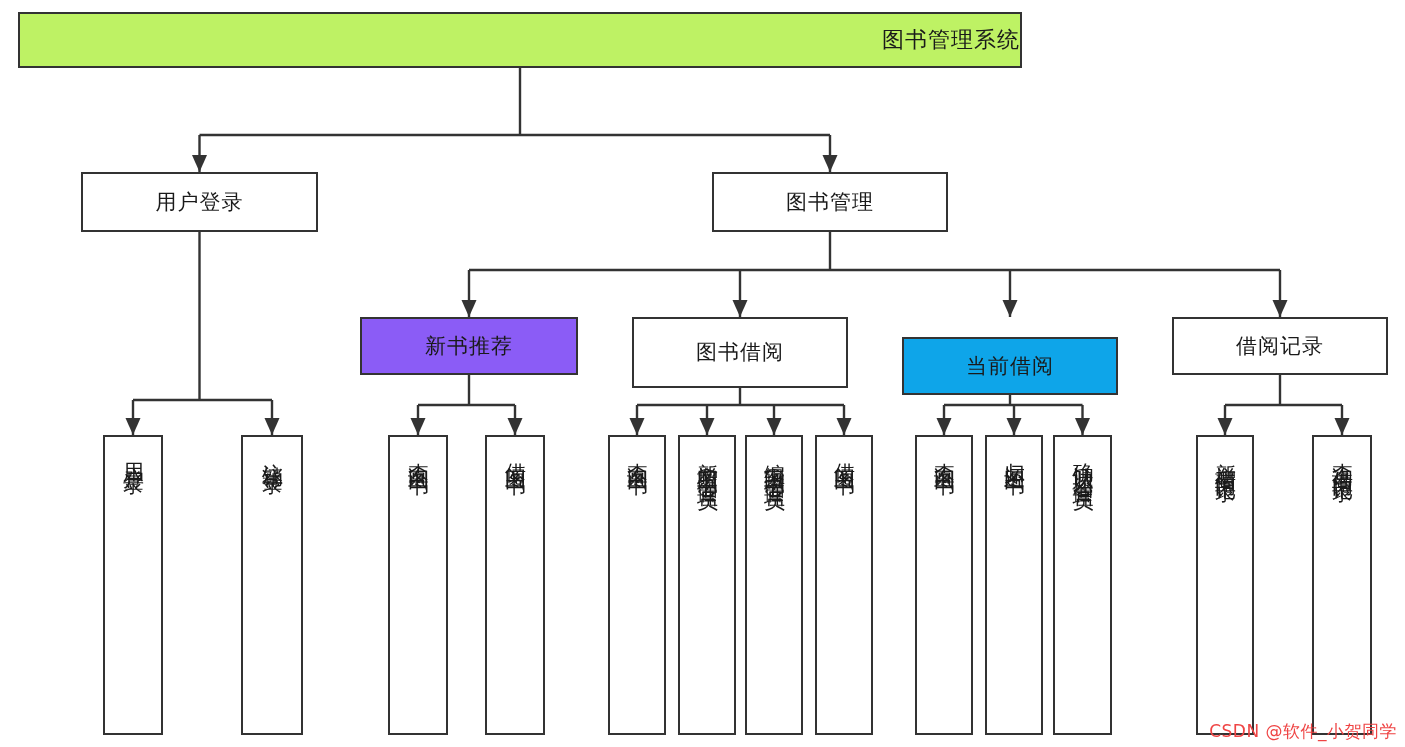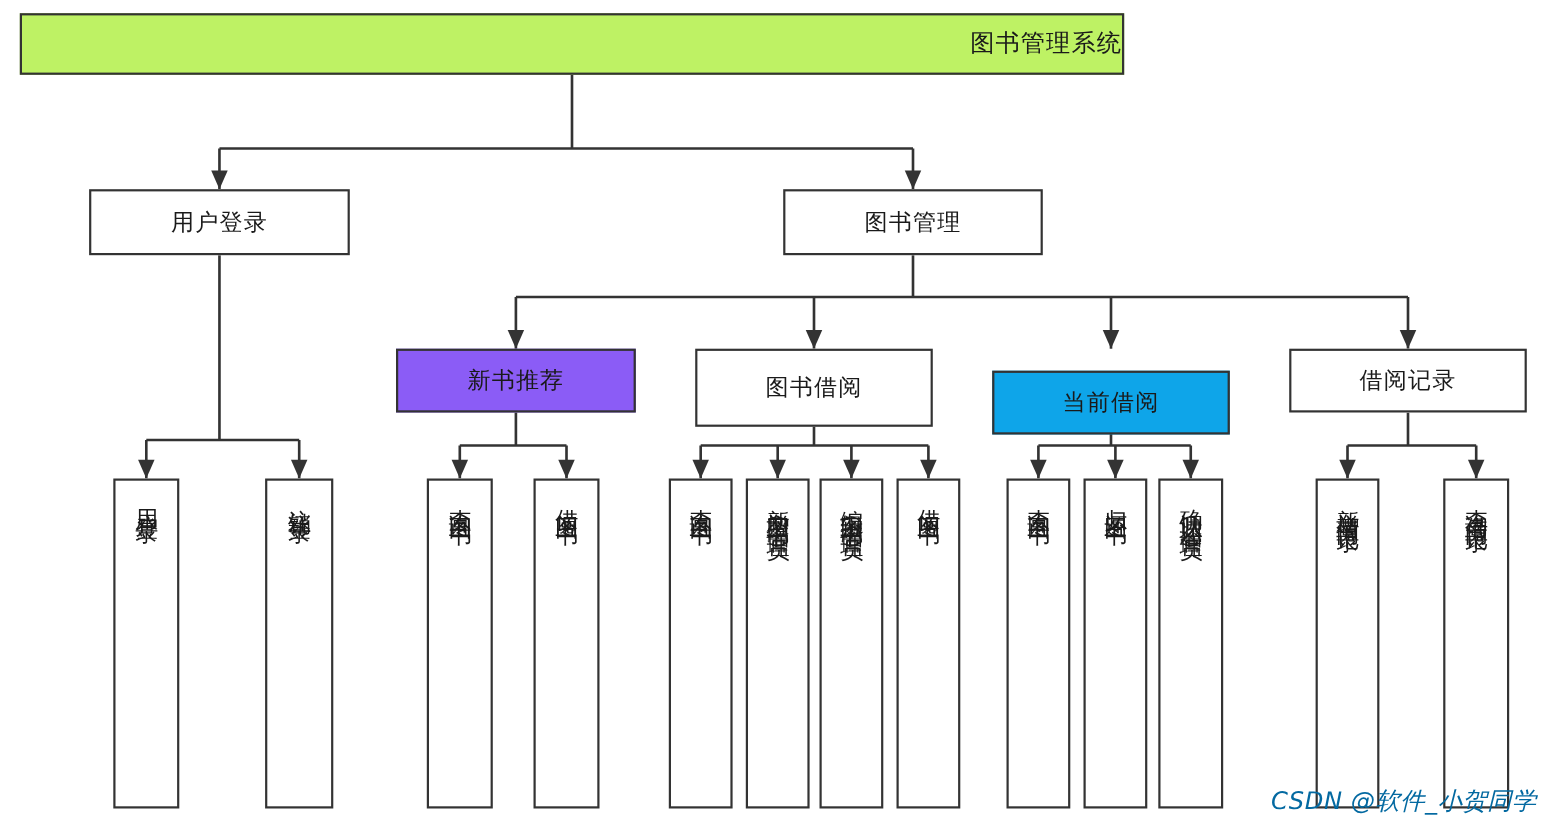--- a/index.html
+++ b/index.html
@@ -54,25 +54,24 @@
     font-size: 21px;
     letter-spacing: 4px;
   }
   .node.root .node-label {
     font-size: 22px;
   }
   .watermark {
     position: absolute;
     right: 8px;
     bottom: 4px;
-    font-size: 22px;
-    color: #0369a1;
+    font-size: 17px;
+    color: #ef4444;
     letter-spacing: 0.5px;
     white-space: nowrap;
-    font-style: italic;
   }
 </style>
 </head>
 <body>
 
 <div id="canvas">
   <svg id="edges" viewBox="0 0 1405 747">
       <line x1="520" y1="68" x2="520" y2="135" stroke="#333333" stroke-width="2.4"></line>
       <line x1="199.5" y1="135" x2="830" y2="135" stroke="#333333" stroke-width="2.4"></line>
       <line x1="199.5" y1="135" x2="199.5" y2="172" stroke="#333333" stroke-width="2.4"></line>

